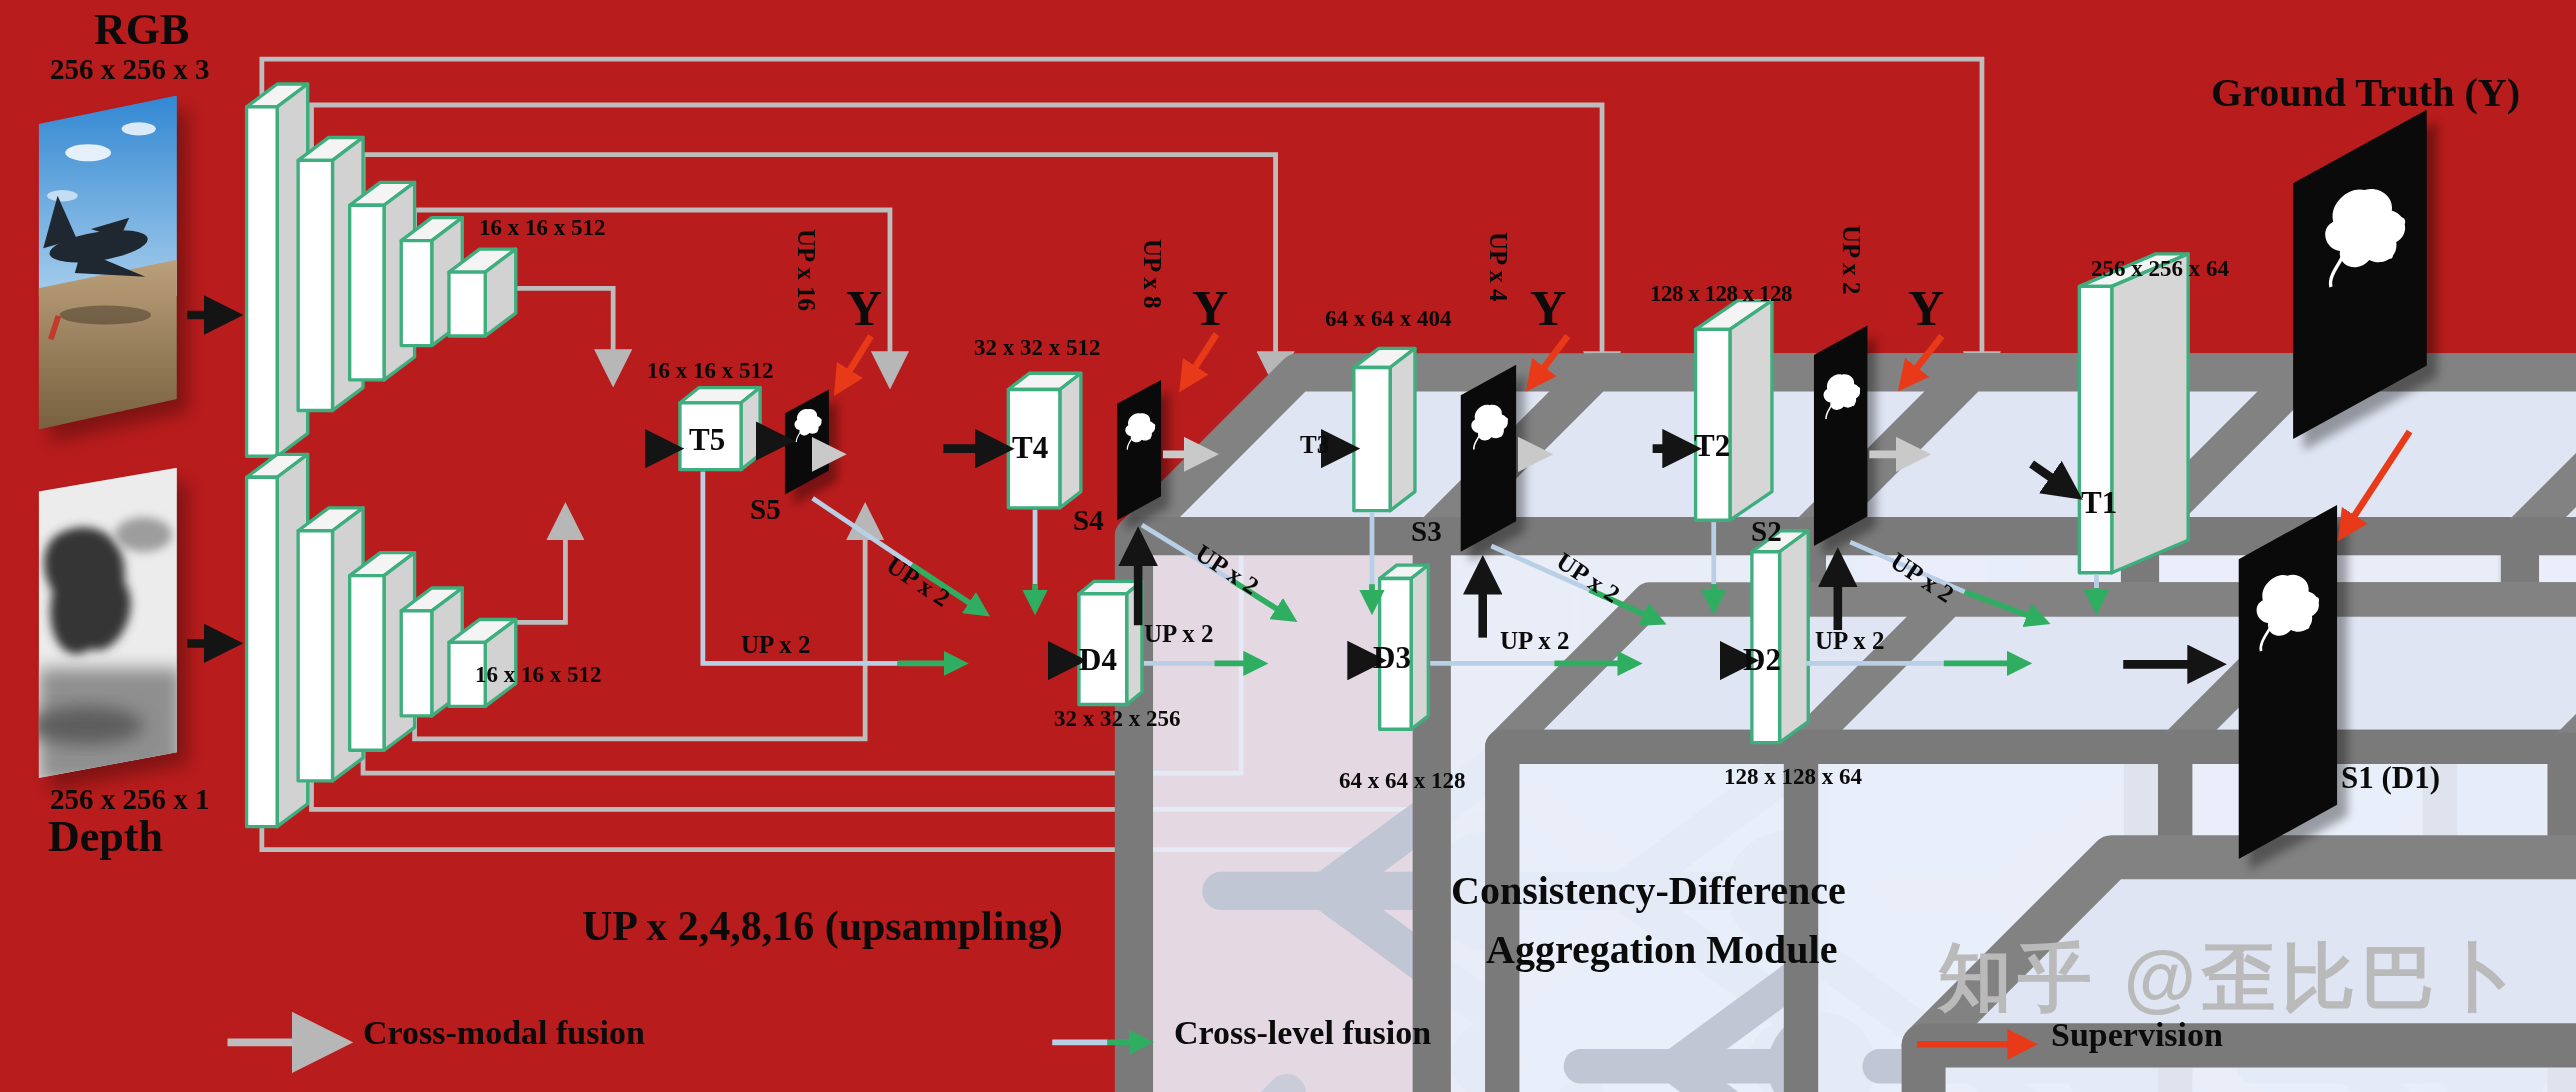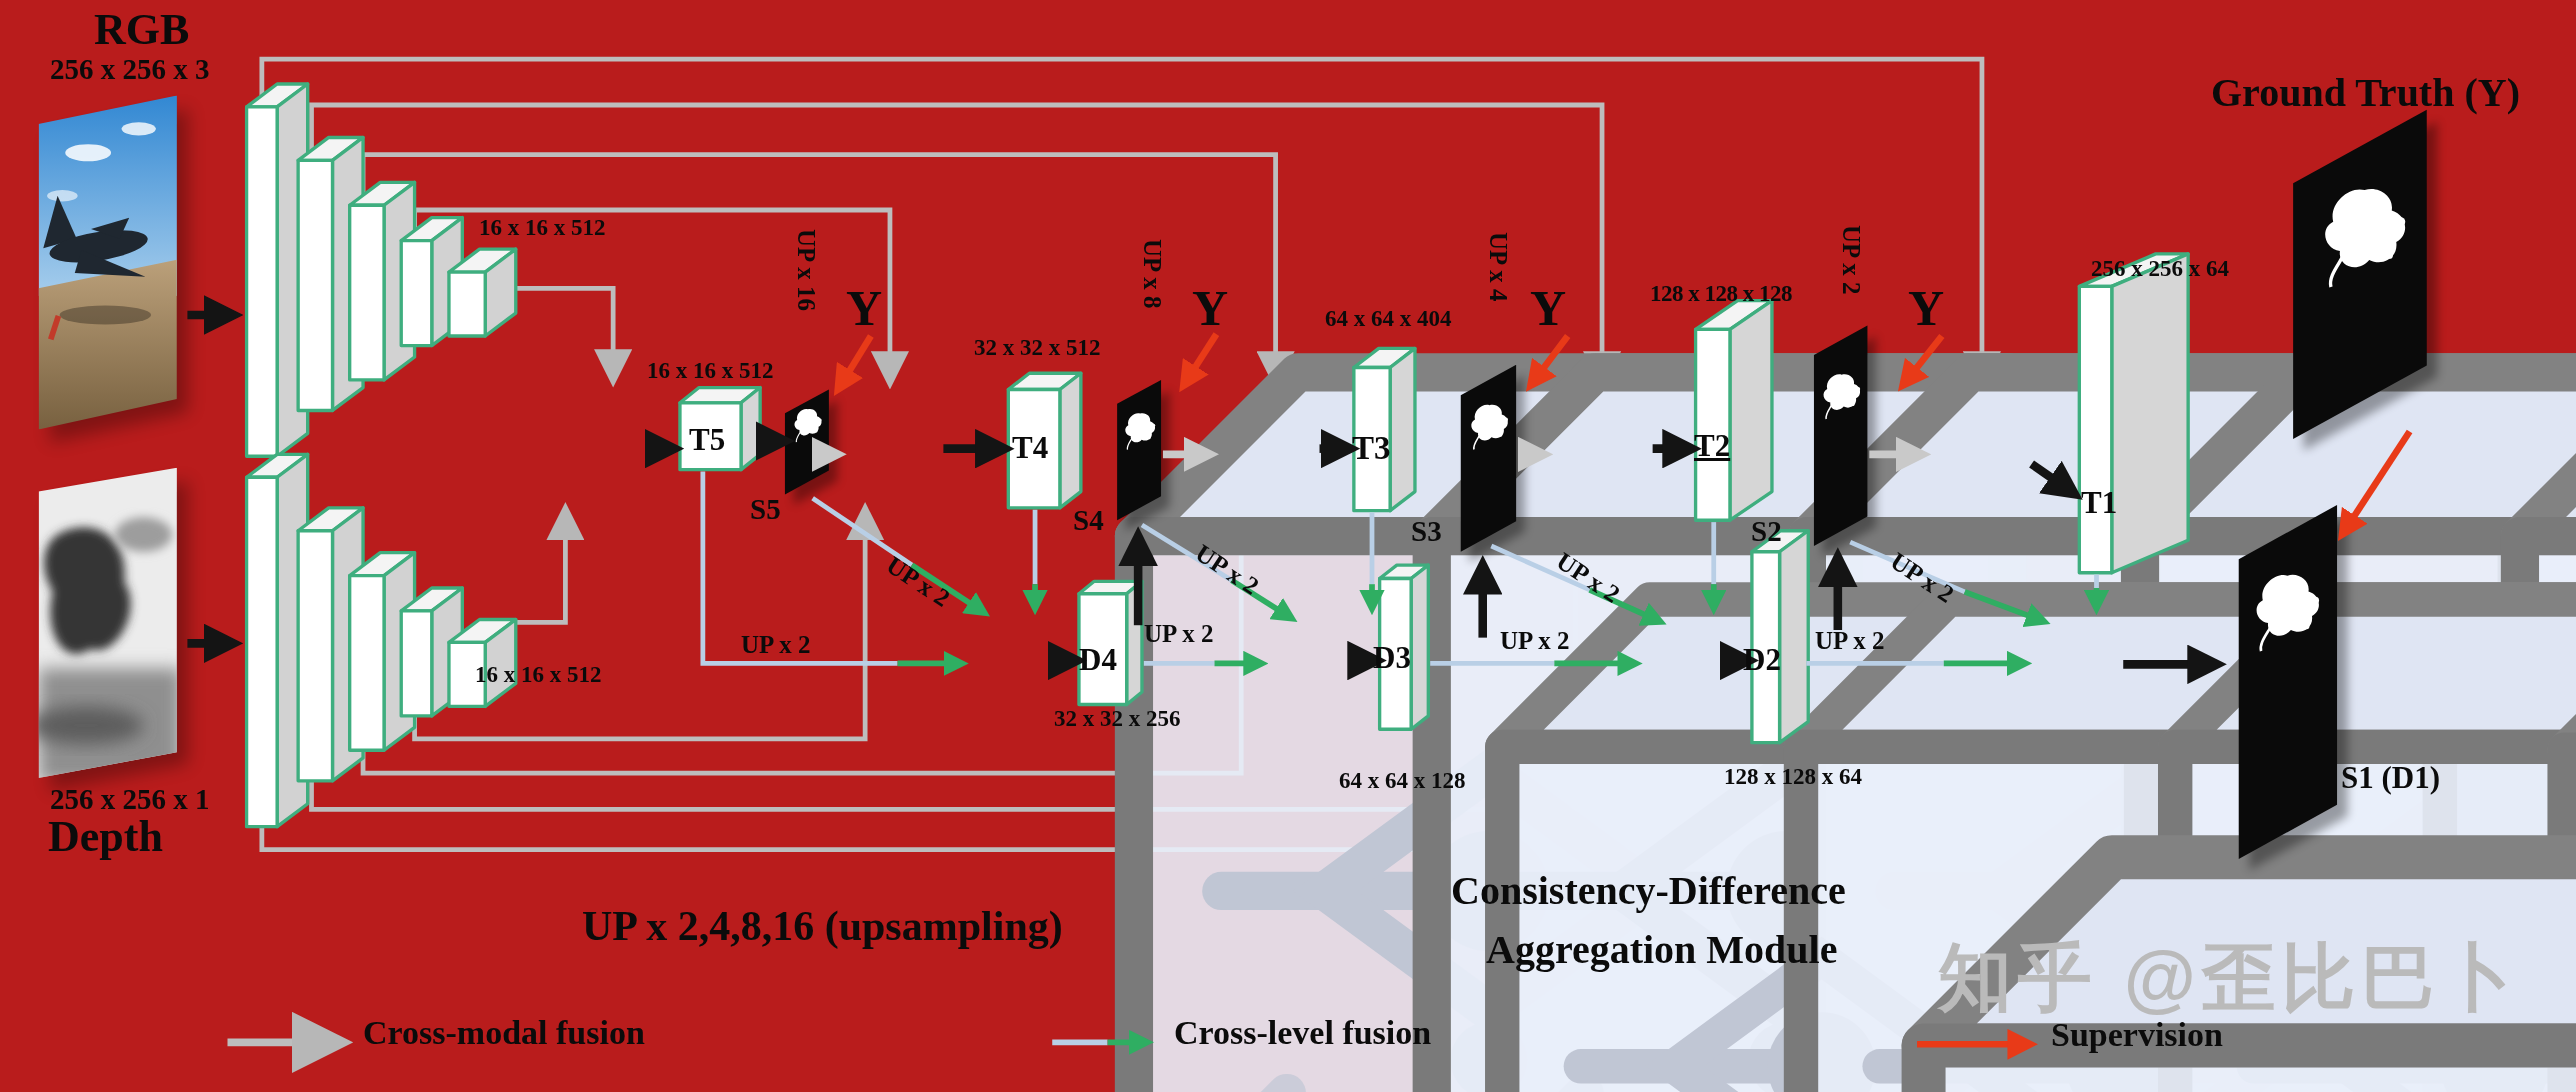--- a/index.html
+++ b/index.html
@@ -351,22 +351,22 @@
 <div class="lbl" style="left:974px;top:336px;font-size:23px;">32 x 32 x 512</div>
 <div class="lbl" style="left:1325px;top:307px;font-size:23px;">64 x 64 x 404</div>
 <div class="lbl" style="left:1650px;top:282px;font-size:23px;letter-spacing:-0.5px;">128 x 128 x 128</div>
 <div class="lbl" style="left:2091px;top:257px;font-size:23px;">256 x 256 x 64</div>
 <div class="lbl" style="left:1054px;top:707px;font-size:23px;">32 x 32 x 256</div>
 <div class="lbl" style="left:1339px;top:733px;font-size:23px;margin-top:36px;">64 x 64 x 128</div>
 <div class="lbl" style="left:1724px;top:765px;font-size:23px;">128 x 128 x 64</div>
 
 <div class="lbl" style="left:689px;top:424px;font-size:31px;">T5</div>
 <div class="lbl" style="left:1012px;top:432px;font-size:31px;">T4</div>
-<div class="lbl" style="left:1352px;top:432px;font-size:33px;">T3</div>
-<div class="lbl" style="left:1694px;top:430px;font-size:31px;text-decoration:underline;">T2</div>
+<div class="lbl" style="left:1300px;top:432px;font-size:25px;">T3</div>
+<div class="lbl" style="left:1694px;top:430px;font-size:31px;">T2</div>
 <div class="lbl" style="left:2081px;top:487px;font-size:31px;">T1</div>
 <div class="lbl" style="left:1079px;top:644px;font-size:31px;">D4</div>
 <div class="lbl" style="left:1373px;top:642px;font-size:31px;">D3</div>
 <div class="lbl" style="left:1743px;top:644px;font-size:31px;">D2</div>
 
 <div class="lbl" style="left:750px;top:495px;font-size:29px;">S5</div>
 <div class="lbl" style="left:1073px;top:506px;font-size:29px;">S4</div>
 <div class="lbl" style="left:1411px;top:517px;font-size:29px;">S3</div>
 <div class="lbl" style="left:1751px;top:517px;font-size:29px;">S2</div>
 <div class="lbl" style="left:2341px;top:762px;font-size:31px;">S1 (D1)</div>

